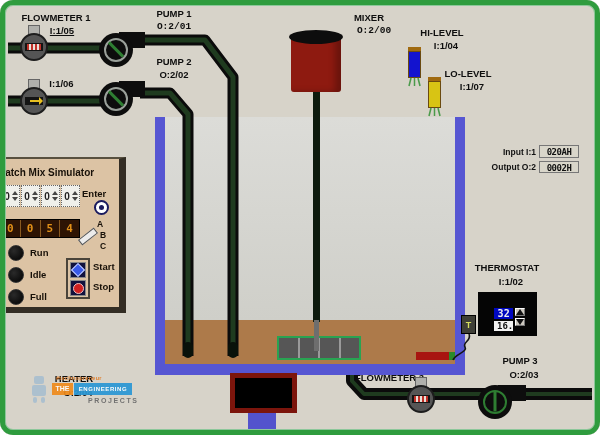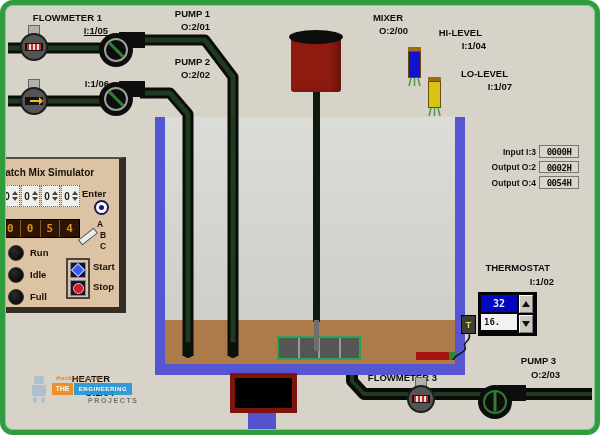--- a/index.html
+++ b/index.html
@@ -2,21 +2,21 @@
 <html><head>
 <meta charset="utf-8">
 <style>
   html,body{margin:0;padding:0;background:#ffffff;}
   #stage{
     position:relative;width:600px;height:435px;margin:0;
     background:#d7d3c9;overflow:hidden;border-radius:13px;
     font-family:"Liberation Sans",sans-serif;
   }
   .lbl{position:absolute;font:bold 9.5px "Liberation Sans",sans-serif;color:#0e0e0e;
-       text-align:right;white-space:nowrap;line-height:11px;}
+       text-align:center;white-space:nowrap;line-height:11px;}
   
   .tank-interior{position:absolute;left:165px;top:117px;width:290px;height:203px;
       background:linear-gradient(#dcdcd8,#cfcfc9);z-index:2;}
   .liquid{position:absolute;left:165px;top:320px;width:290px;height:44px;background:#ad7a4a;z-index:3;}
   .wall{position:absolute;background:#5656d2;z-index:7;}
   
   .pipes{position:absolute;left:0;top:0;z-index:4;}
   .wiresvg{position:absolute;left:0;top:0;z-index:8;pointer-events:none;}
   .shaft-dark{position:absolute;left:313px;top:88px;width:7px;height:234px;background:#0d1a0d;z-index:6;}
   .shaft-gray{position:absolute;left:314px;top:320px;width:5px;height:31px;background:#6e6e6e;z-index:6;}
@@ -54,21 +54,21 @@
   
   .sensor{position:absolute;width:15px;height:42px;z-index:8;}
   .sensor .cap{position:absolute;left:1px;top:0;width:13px;height:4px;background:#a06a10;}
   .sensor .rod{position:absolute;left:1px;top:4px;width:13px;height:27px;border:1px solid #6a4a10;box-sizing:border-box;}
   .sensor svg{position:absolute;left:0;top:30px;}
   
   .tbox{position:absolute;left:461px;top:315px;width:15px;height:19px;background:#3e3e36;border:1px solid #000;
       box-sizing:border-box;z-index:9;color:#d6df5e;font:bold 9px "Liberation Sans",sans-serif;
       display:flex;align-items:center;justify-content:center;}
   .thermo{position:absolute;left:478px;top:292px;width:59px;height:44px;background:#050505;z-index:9;
-      box-sizing:border-box;padding:3px;display:flex;gap:2px;}
+      box-sizing:border-box;padding:16px;display:flex;gap:2px;}
   .thermo-fields{display:flex;flex-direction:column;gap:2px;width:36px;}
   .thermo-set{height:17px;background:#0008c0;color:#f0f0f0;font:bold 10px "DejaVu Sans Mono",monospace;
       display:flex;align-items:center;justify-content:center;}
   .thermo-cur{height:16px;background:#f2f2f2;color:#111;font:bold 9px "DejaVu Sans Mono",monospace;
       display:flex;align-items:center;padding-left:3px;box-sizing:border-box;}
   .thermo-btns{display:flex;flex-direction:column;gap:2px;width:14px;}
   .tbtn{flex:1;background:#cdc9c0;border:1px solid;border-color:#fff #777 #777 #fff;
       display:flex;align-items:center;justify-content:center;cursor:pointer;}
   .tri-up{width:0;height:0;border-left:4px solid transparent;border-right:4px solid transparent;border-bottom:6px solid #111;}
   .tri-dn{width:0;height:0;border-left:4px solid transparent;border-right:4px solid transparent;border-top:6px solid #111;}
@@ -195,41 +195,41 @@
   <div class="lbl" style="left:14px;top:78px;width:95px;">I:1/06</div>
   <div class="fm" style="left:17px;top:79px;">
     <div class="fm-tab"></div>
       <div class="fm-body"></div>
     <div class="fm-slot">
         <div class="fm-arrow"></div>
       </div>
   </div>
 
   <div class="lbl" style="left:138px;top:8px;width:72px;">PUMP 1</div>
-  <div class="lbl" style="left:138px;top:21px;width:72px;">O:2/01</div>
+  <div class="lbl" style="left:138px;top:21px;width:72px;font-family:Liberation Mono, monospace;">O:2/01</div>
   <div class="pump" style="left:99px;top:30px;">
     <div class="pump-rect" style="left:20px;top:2px;width:26px;height:16px;"></div>
     <div class="pump-circle" style="left:0;top:3px;">
         <div class="pump-ring"></div>
         <div class="pump-blade"></div>
       </div>
   </div>
 
   <div class="lbl" style="left:138px;top:56px;width:72px;">PUMP 2</div>
   <div class="lbl" style="left:138px;top:69px;width:72px;">O:2/02</div>
   <div class="pump" style="left:99px;top:79px;">
     <div class="pump-rect" style="left:20px;top:2px;width:26px;height:16px;"></div>
     <div class="pump-circle" style="left:0;top:3px;">
         <div class="pump-ring"></div>
         <div class="pump-blade"></div>
       </div>
   </div>
 
   <div class="lbl" style="left:335px;top:12px;width:68px;">MIXER</div>
-  <div class="lbl" style="left:340px;top:25px;width:68px;">O:2/00</div>
+  <div class="lbl" style="left:340px;top:25px;width:68px;font-family:Liberation Mono, monospace;">O:2/00</div>
   <div class="mixer">
     <div class="mixer-body"></div>
       <div class="mixer-top"></div>
   </div>
 
   <div class="lbl" style="left:402px;top:27px;width:80px;">HI-LEVEL</div>
   <div class="lbl" style="left:406px;top:40px;width:80px;">I:1/04</div>
   <div class="sensor" style="left:407px;top:47px;">
     <div class="cap"></div>
       <div class="rod" style="background:#1313cf;"></div>
@@ -250,30 +250,26 @@
         <g stroke="#4a9a4a" stroke-width="1.5">
       <line x1="4" y1="1" x2="2" y2="9"></line>
           <line x1="7.5" y1="1" x2="7.5" y2="9"></line>
           <line x1="11" y1="1" x2="13" y2="9"></line>
         </g>
       </svg>
   </div>
 
   <div class="io">
     <div class="io-row">
-      <div class="io-label">Input I:3</div>
-      <div class="io-box">0000H</div>
+      <div class="io-label">Input I:1</div>
+      <div class="io-box">020AH</div>
     </div>
     <div class="io-row">
       <div class="io-label">Output O:2</div>
       <div class="io-box">0002H</div>
-    </div>
-    <div class="io-row">
-      <div class="io-label">Output O:4</div>
-      <div class="io-box">0054H</div>
     </div>
   </div>
 
   <div class="lbl" style="left:464px;top:262px;width:86px;">THERMOSTAT</div>
   <div class="lbl" style="left:468px;top:276px;width:86px;">I:1/02</div>
   <div class="tbox">T</div>
   <div class="thermo">
     <div class="thermo-fields">
       <div class="thermo-set">32</div>
       <div class="thermo-cur">16.</div>

